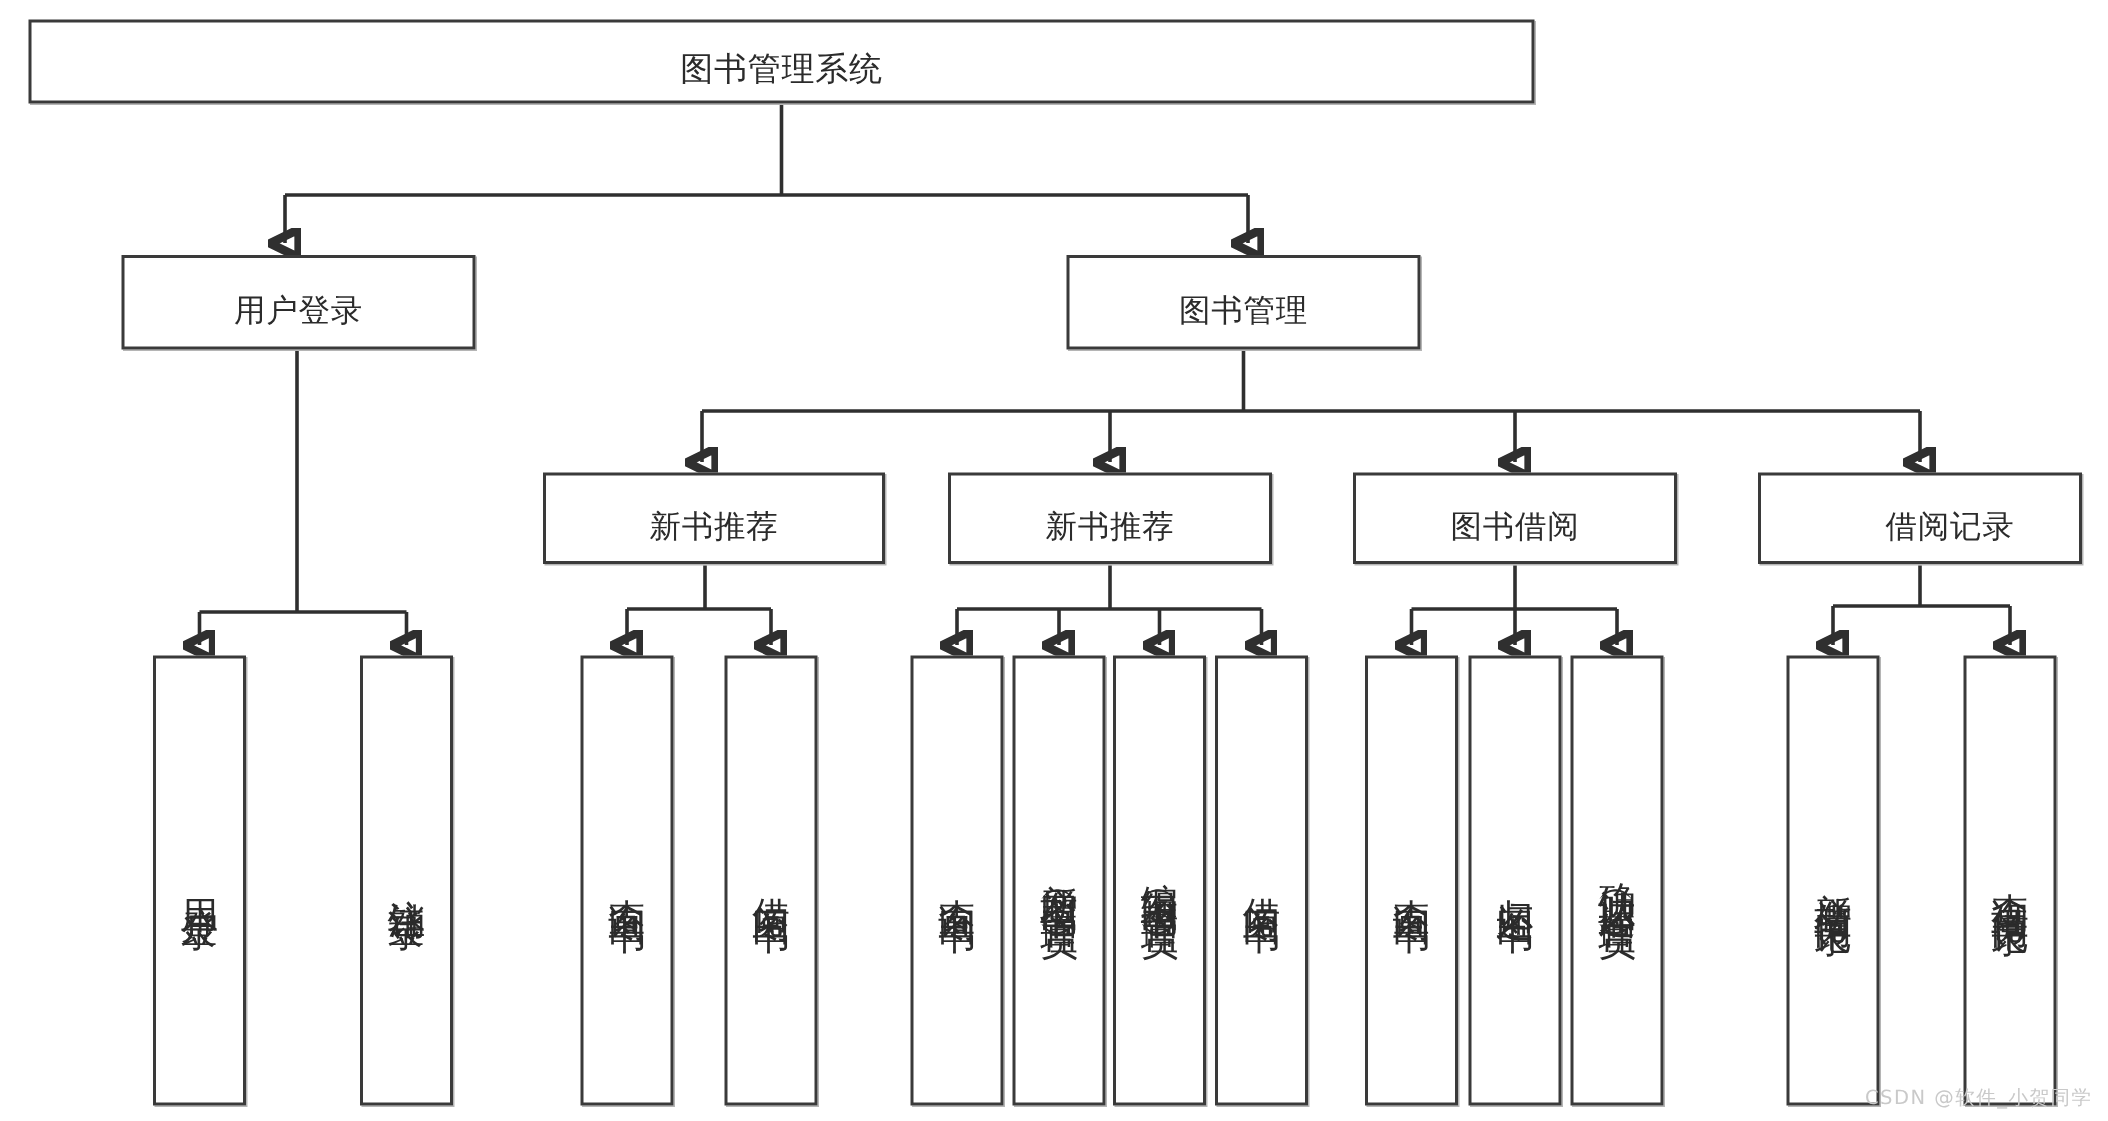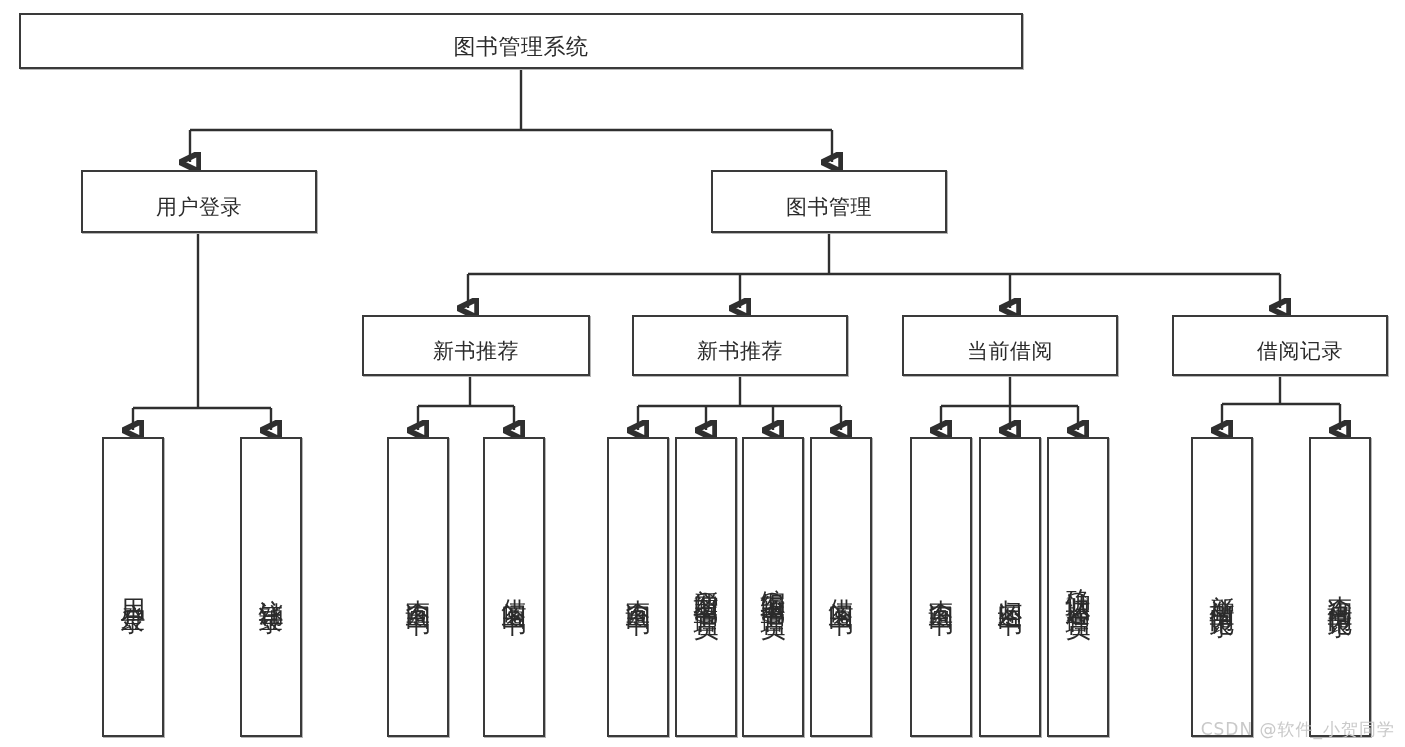--- a/index.html
+++ b/index.html
@@ -52,21 +52,21 @@
   svg#links{
     position:absolute;left:0;top:0;width:1405px;height:747px;
     pointer-events:none;
   }
   svg#links path, svg#links line{
     stroke:#2f2f2f;stroke-width:2.4;fill:none;
   }
   .watermark{
     position:absolute;
     right:10px;bottom:6px;
-    font-size:17px;
+    font-size:13px;
     color:#c9c9c9;
     letter-spacing:1px;
     white-space:nowrap;
     font-family:"DejaVu Sans","Liberation Sans",sans-serif;
   }
 </style>
 </head>
 <body>
 
 <div id="diagram">
@@ -130,21 +130,21 @@
     <span class="lbl">图书管理</span>
   </div>
 
   <div class="node h" style="left:362px;top:315px;width:228px;height:61px;">
     <span class="lbl">新书推荐</span>
   </div>
   <div class="node h" style="left:632px;top:315px;width:216px;height:61px;">
     <span class="lbl">新书推荐</span>
   </div>
   <div class="node h" style="left:902px;top:315px;width:216px;height:61px;">
-    <span class="lbl">当前借阅</span>
+    <span class="lbl">图书借阅</span>
   </div>
   <div class="node h" style="left:1172px;top:315px;width:216px;height:61px;padding-left:40px;">
     <span class="lbl">借阅记录</span>
   </div>
 
   <div class="node v" style="left:102px;top:437px;width:62px;height:300px;">
     <span class="lbl">用户登录</span>
   </div>
   <div class="node v" style="left:240px;top:437px;width:62px;height:300px;">
     <span class="lbl">注销登录</span>

